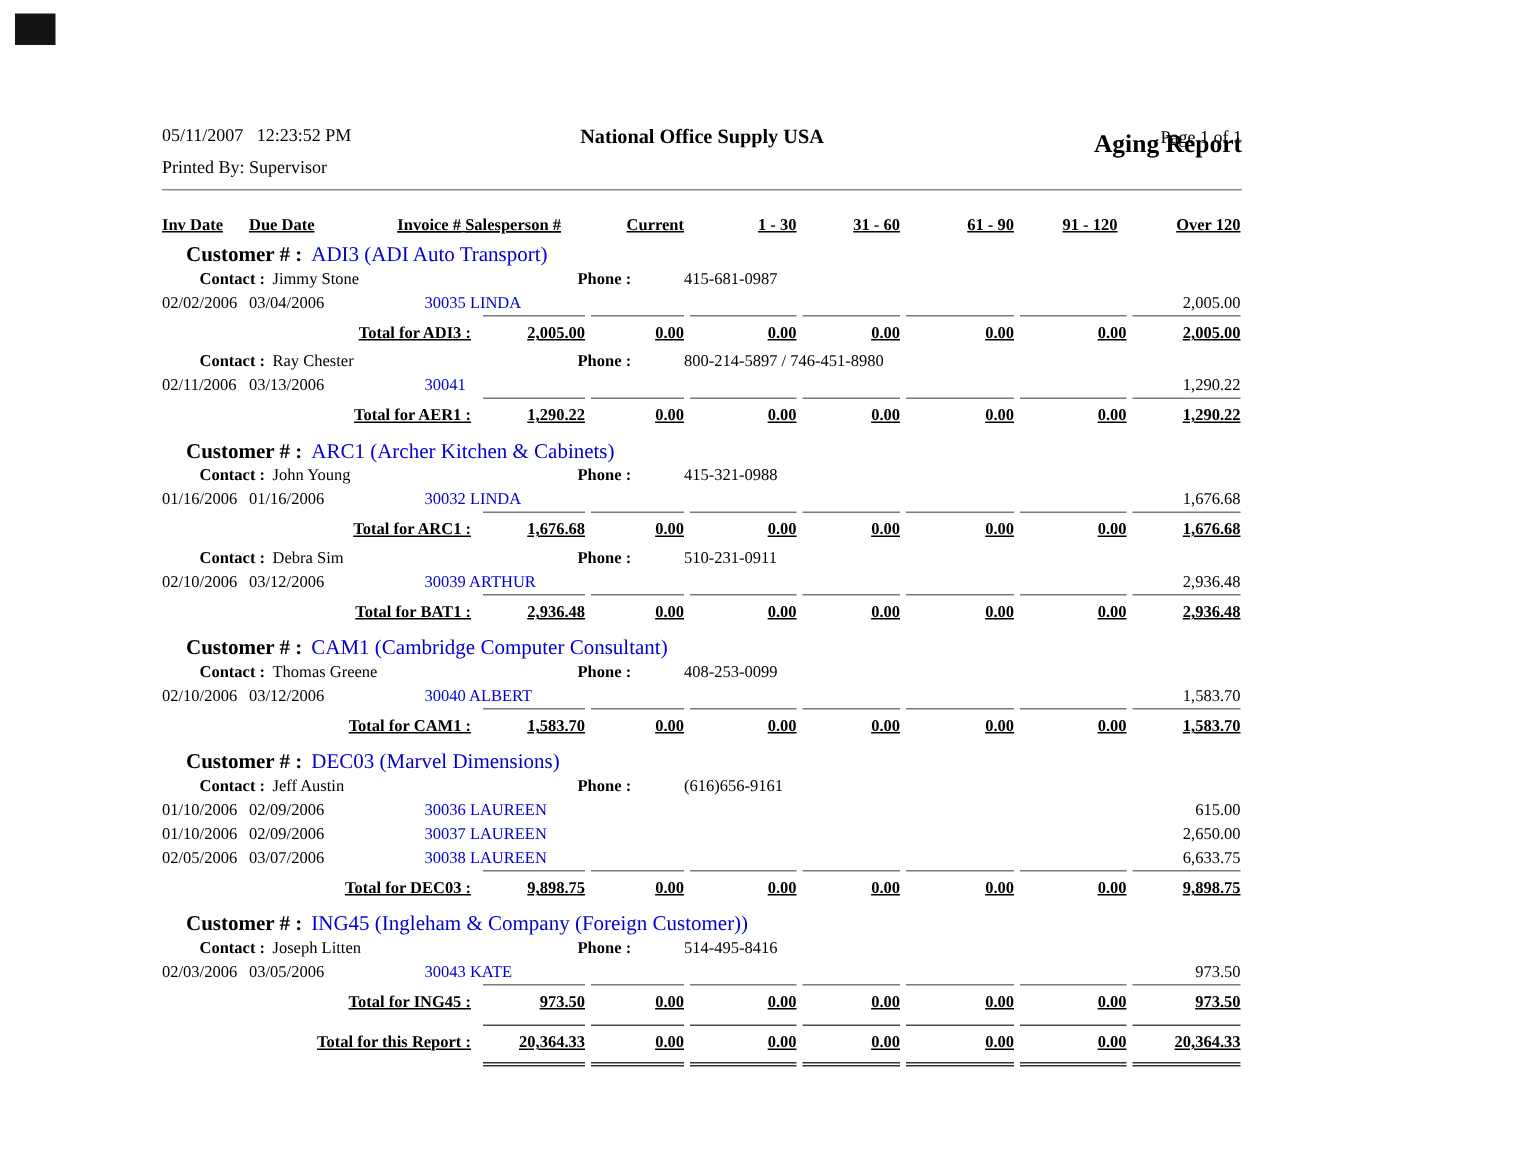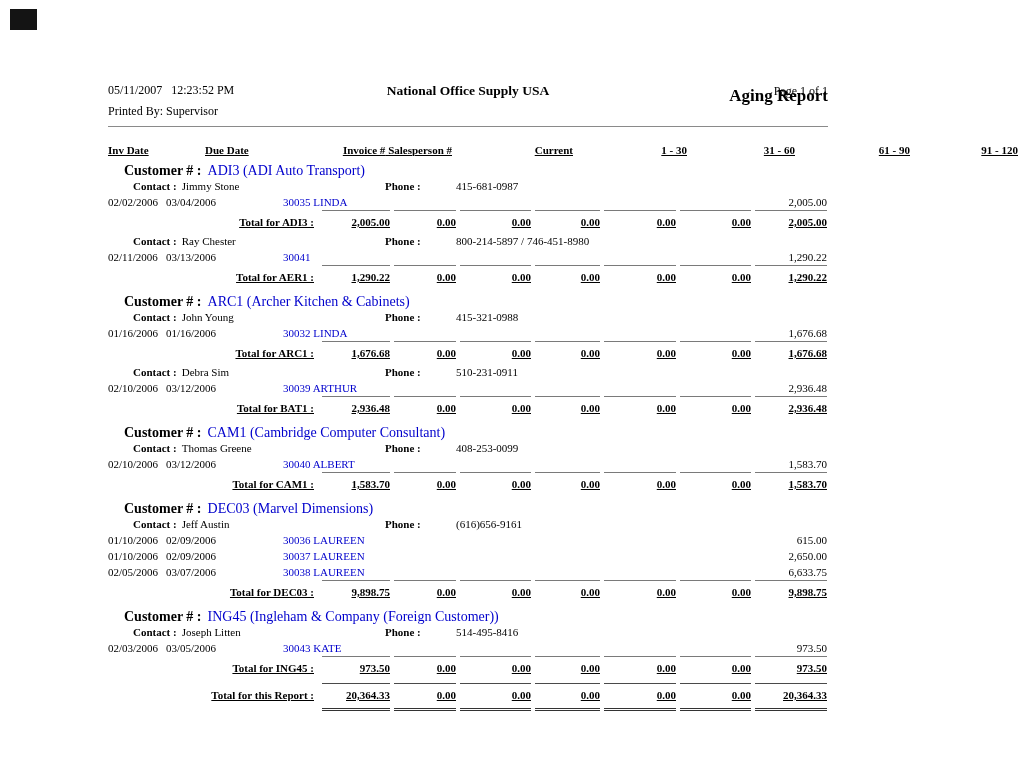--- a/index.html
+++ b/index.html
@@ -20,21 +20,21 @@
   .toprule { border-top:1px solid #8a8a8a; height:0; }
 
   
   .grid9 { display:grid; grid-template-columns:58px 80px 144px 66px 75px 69px 76px 75px 76px; }
   .gridT { display:grid; grid-template-columns:210px 72px 66px 75px 69px 76px 75px 76px; }
   .num { text-align:right; }
   .b { font-weight:bold; }
   .link { color:#0000cc; }
 
   
-  .hdr-row { margin-top:16px; font-size:11px; line-height:14px;gap:39px; }
+  .hdr-row { margin-top:16px; font-size:11px; line-height:14px; }
   .hdr-row span { font-weight:bold; text-decoration:underline; }
   .hdr-c { text-align:right; }
   .hdr-inv { text-align:right; padding-right:16px; }
   .pr6 { padding-right:6px; }
 
   
   .cust { margin-top:6px; padding-left:16px; font-size:14px; line-height:15px; }
   .cust .link { margin-left:6px; }
   .contact { position:relative; padding-left:25px; font-size:11px; line-height:16px; }
   .contact .cv { margin-left:5px; }

